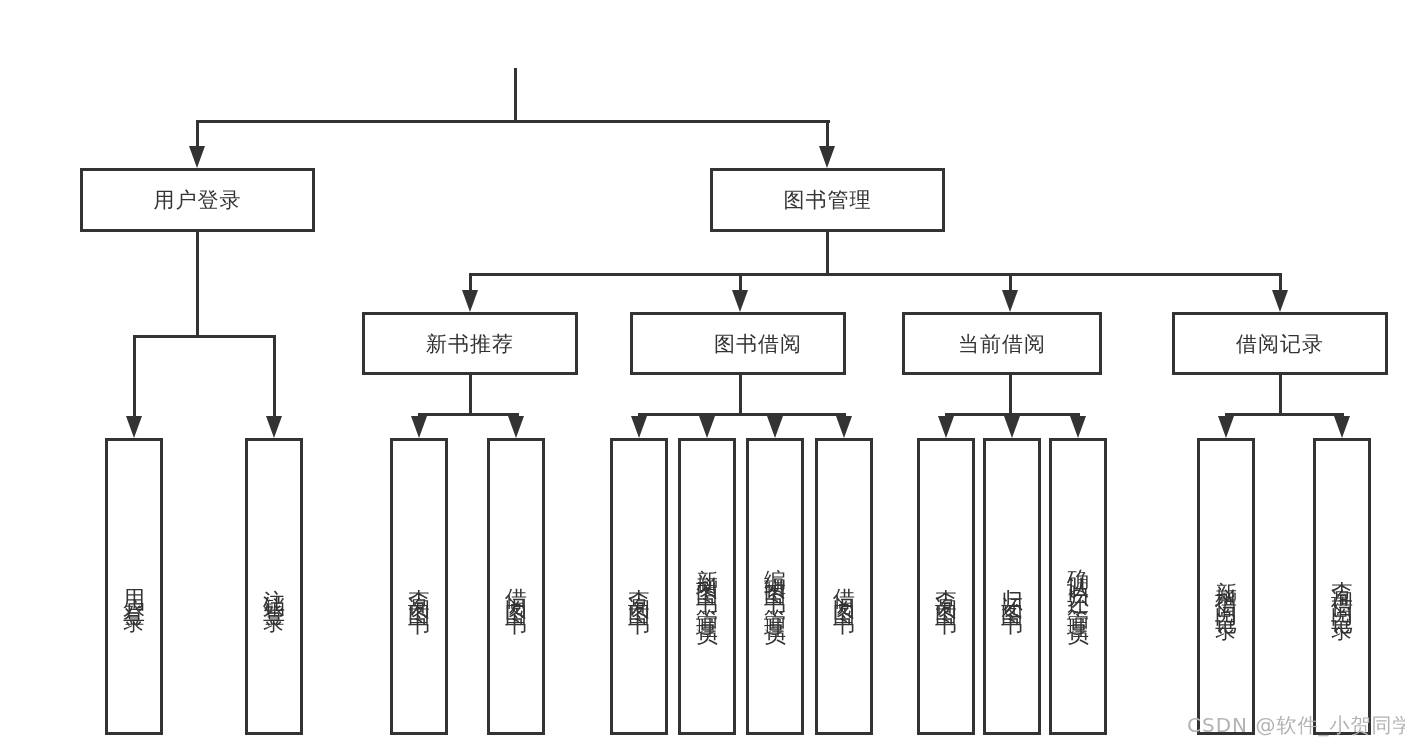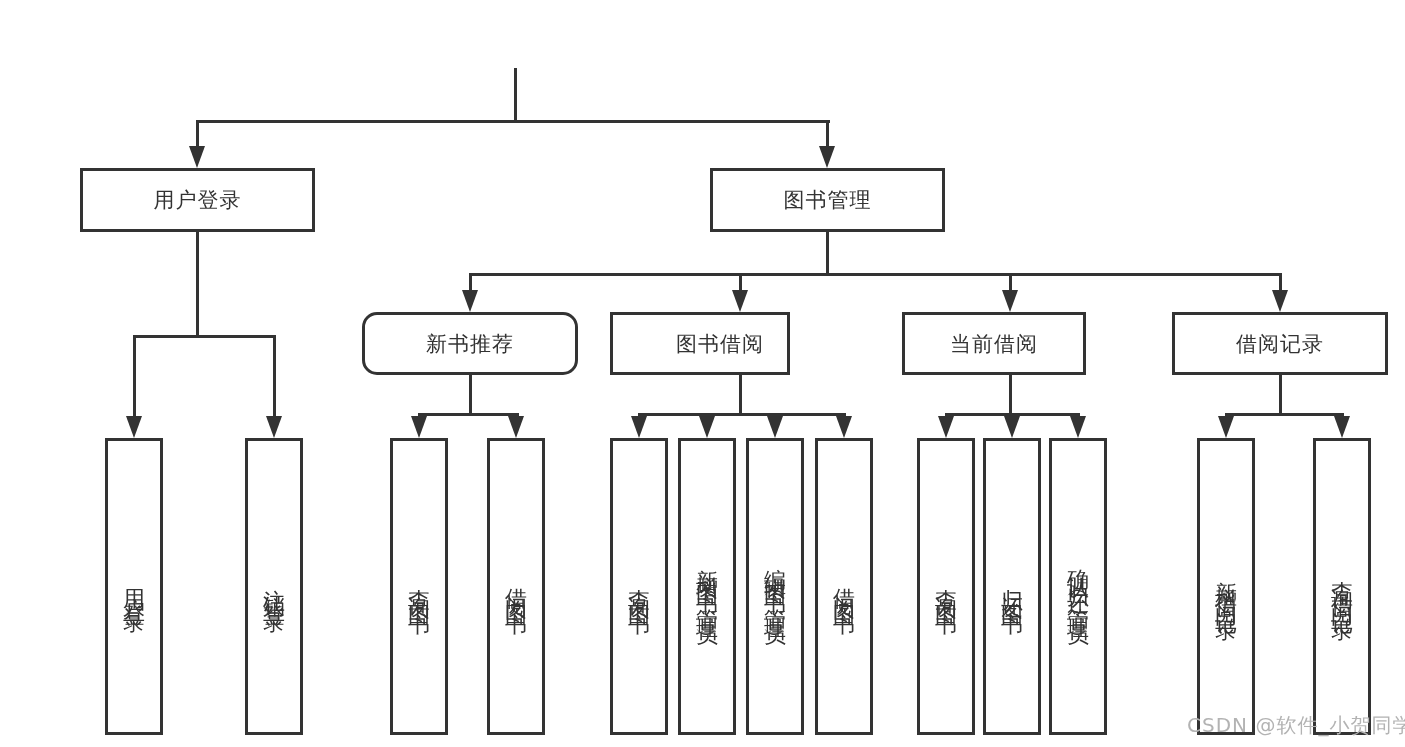--- a/index.html
+++ b/index.html
@@ -75,23 +75,23 @@
   <div class="hl" style="left:469px; top:273px; width:813px;"></div>
   <div class="vl" style="left:469px;  top:275px; height:17px;"></div>
   <div class="ar" style="left:462px;  top:290px;"></div>
   <div class="vl" style="left:739px;  top:275px; height:17px;"></div>
   <div class="ar" style="left:732px;  top:290px;"></div>
   <div class="vl" style="left:1009px; top:275px; height:17px;"></div>
   <div class="ar" style="left:1002px; top:290px;"></div>
   <div class="vl" style="left:1279px; top:275px; height:17px;"></div>
   <div class="ar" style="left:1272px; top:290px;"></div>
 
-  <div class="node hbox" style="left:362px;  top:312px; width:216px; height:63px;border-radius:15px;">新书推荐</div>
-  <div class="node hbox" style="left:610px;  top:312px; width:180px; height:63px;padding-left:40px;">图书借阅</div>
-  <div class="node hbox" style="left:902px;  top:312px; width:184px; height:63px;">当前借阅</div>
+  <div class="node hbox" style="left:362px;  top:312px; width:216px; height:63px;">新书推荐</div>
+  <div class="node hbox" style="left:630px;  top:312px; width:216px; height:63px;padding-left:40px;">图书借阅</div>
+  <div class="node hbox" style="left:902px;  top:312px; width:200px; height:63px;">当前借阅</div>
   <div class="node hbox" style="left:1172px; top:312px; width:216px; height:63px;">借阅记录</div>
 
   <div class="vl" style="left:469px; top:375px; height:41px;"></div>
   <div class="hl" style="left:418px; top:413px; width:101px;"></div>
   <div class="ar" style="left:411px; top:416px;"></div>
   <div class="ar" style="left:508px; top:416px;"></div>
 
   <div class="vl" style="left:739px; top:375px; height:41px;"></div>
   <div class="hl" style="left:638px; top:413px; width:208px;"></div>
   <div class="ar" style="left:631px; top:416px;"></div>

